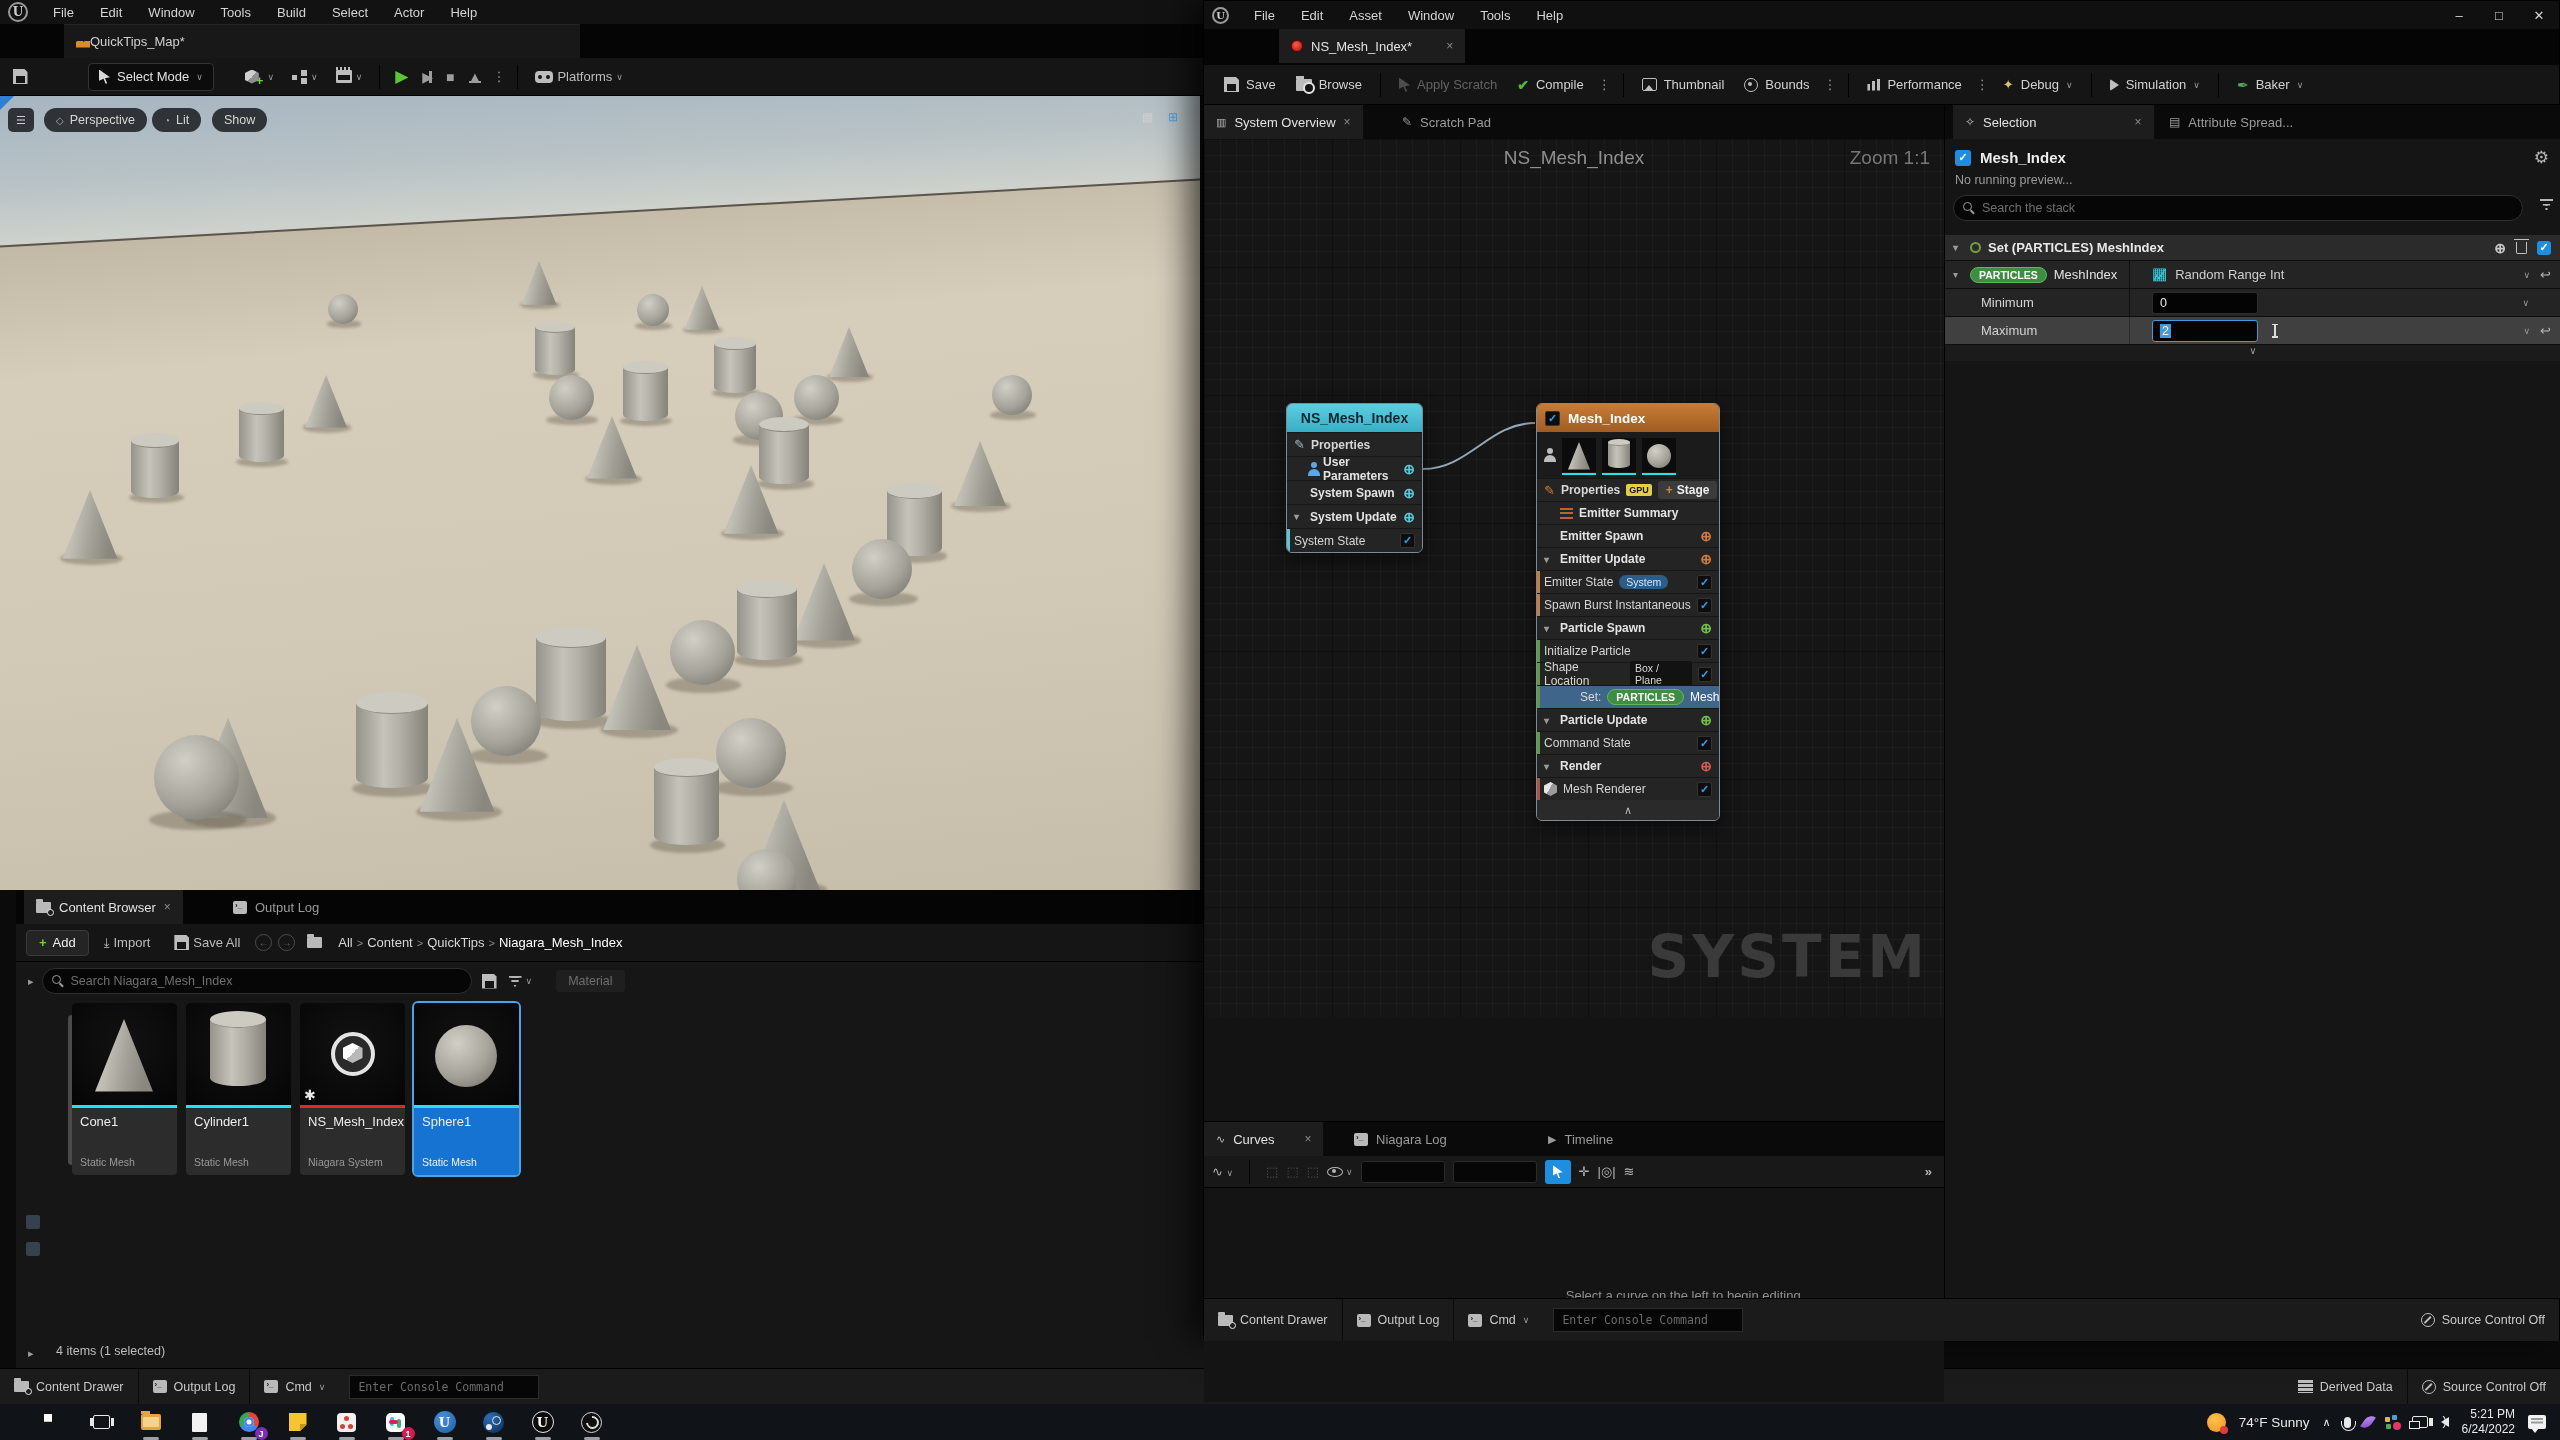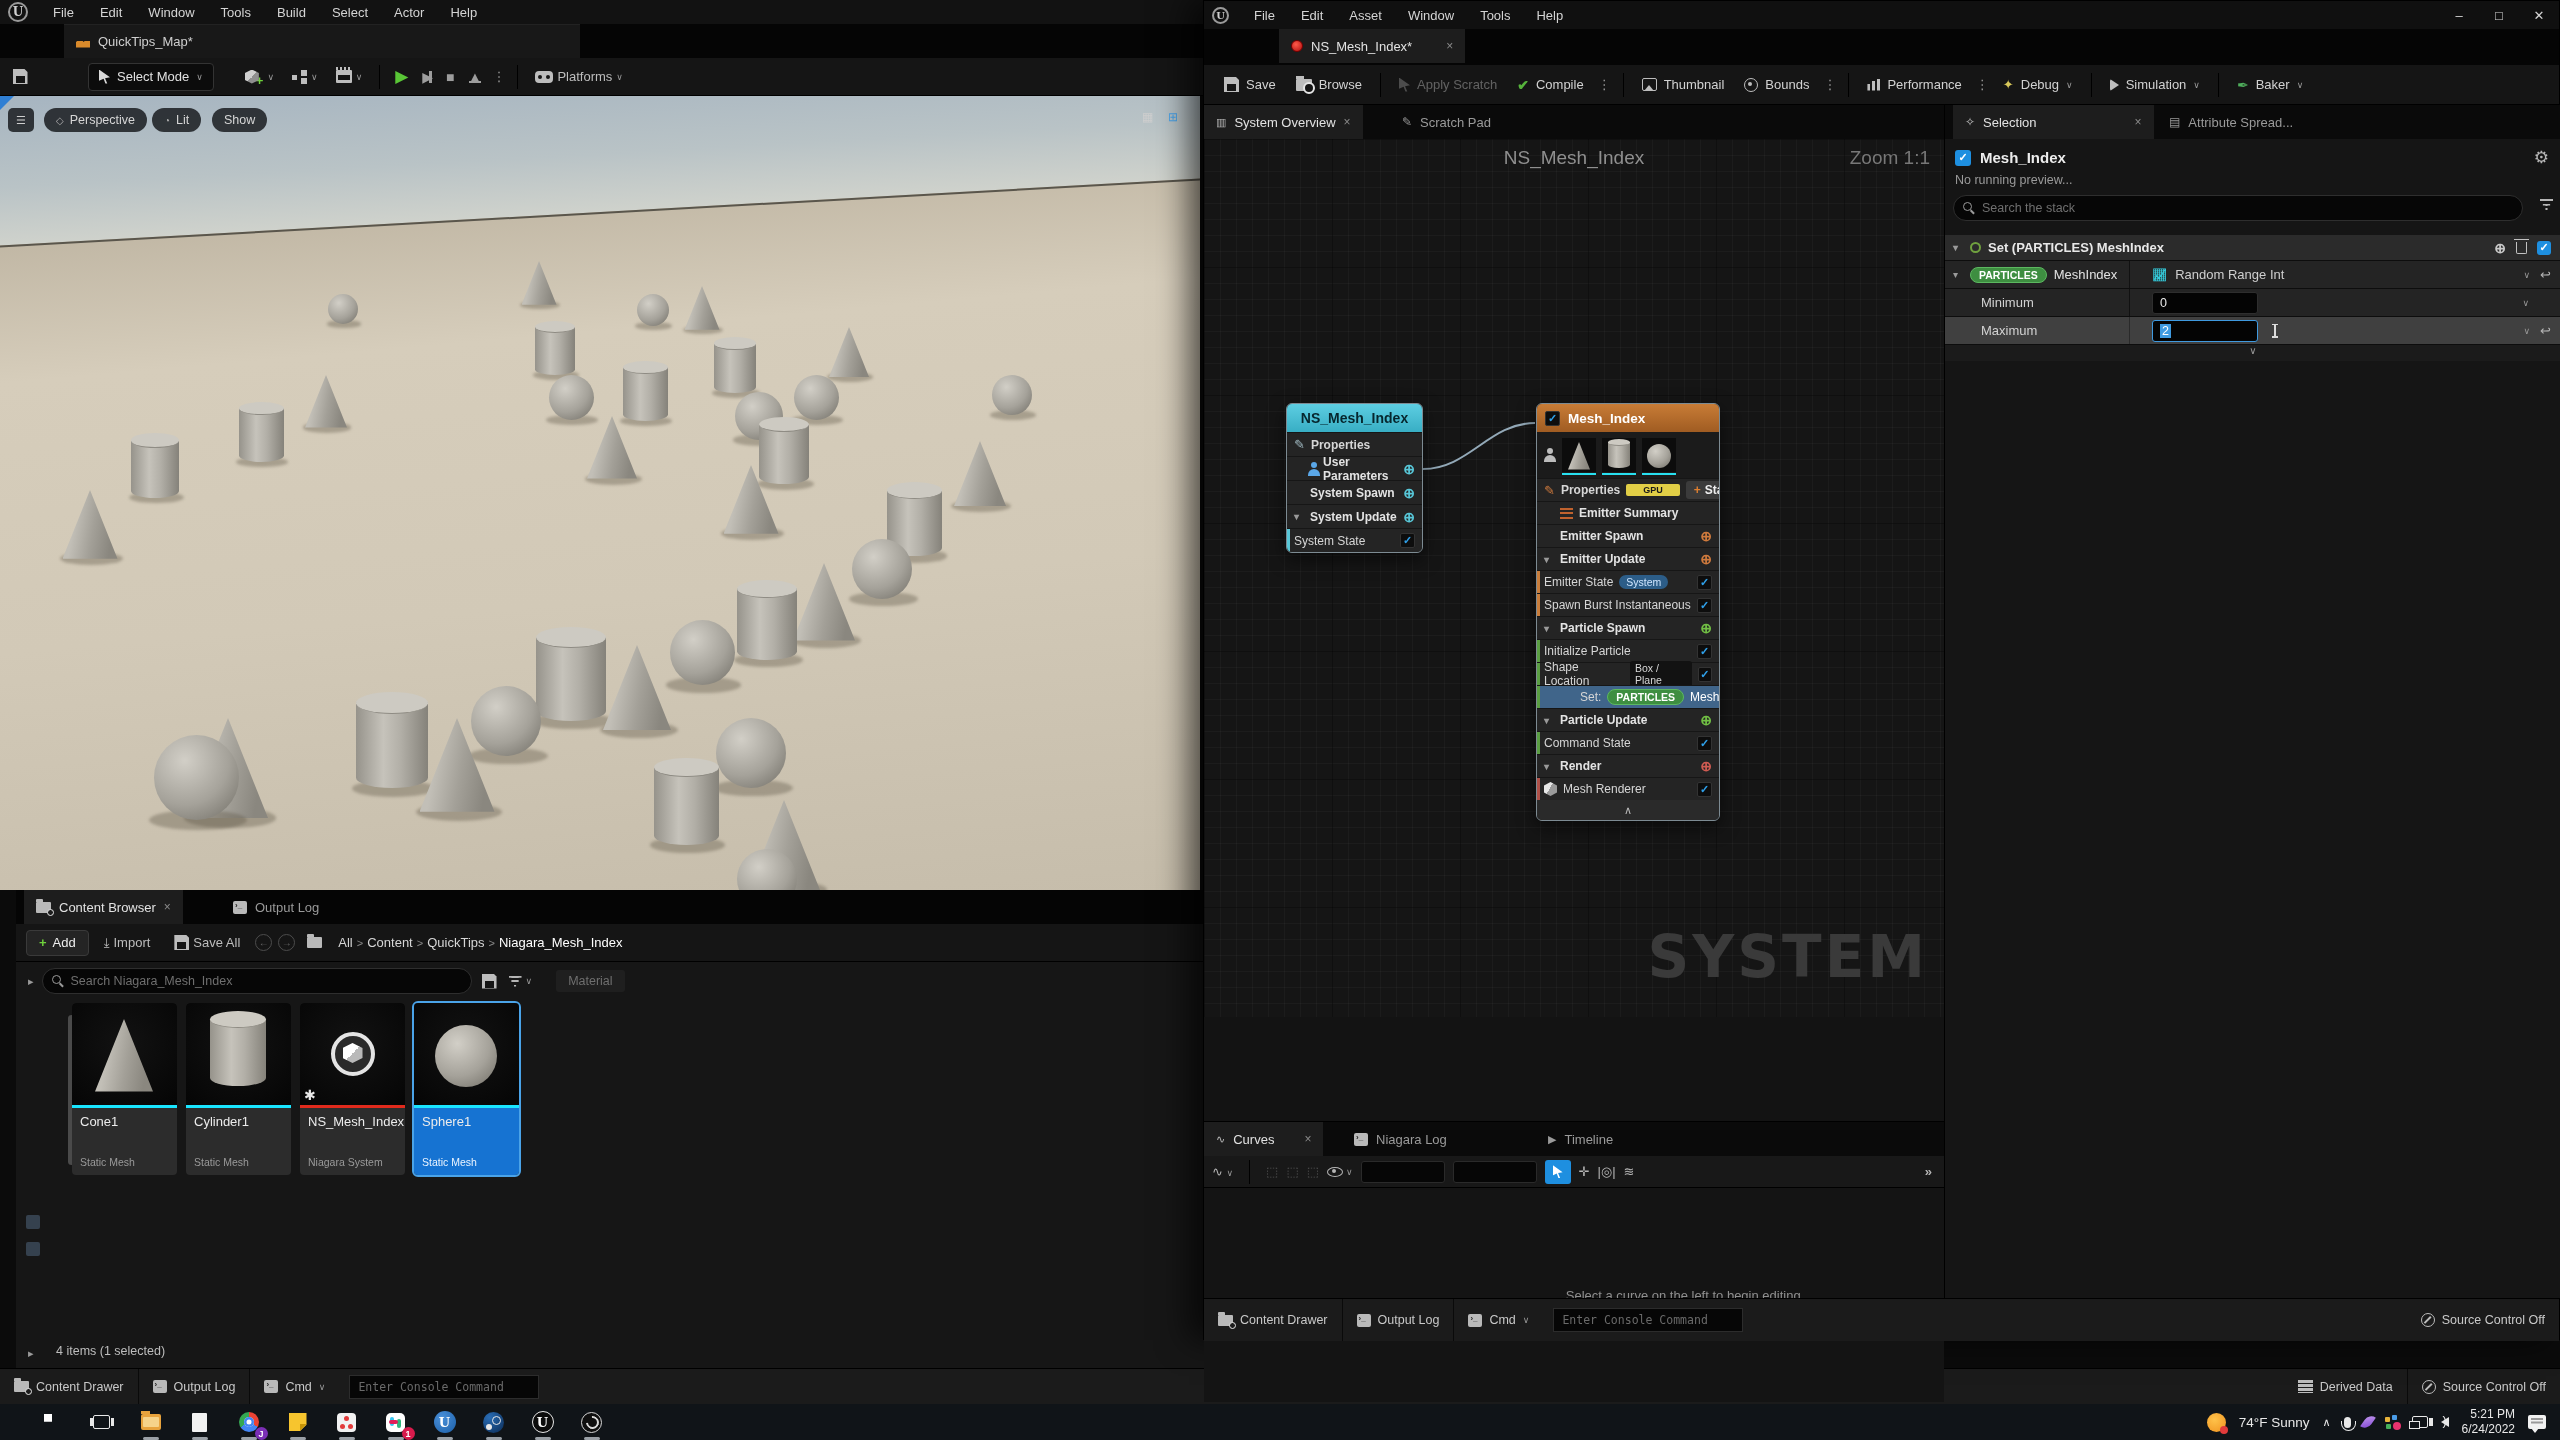--- a/index.html
+++ b/index.html
@@ -6,21 +6,21 @@
   html,body { width:2560px; height:1440px; overflow:hidden; background:#000;
     font-family:"Liberation Sans", sans-serif; color:#cfcfcf; font-size:13px; }
 
   
   #main-window { position:absolute; left:0; top:0; width:2560px; height:1404px; background:#0b0b0b; }
   .mw-menubar { position:absolute; left:0; top:0; width:2560px; height:24px; background:#121212; display:flex; align-items:center; }
   .ue-logo { width:20px; height:20px; border:2px solid #9a9a9a; border-radius:50%; margin:0 12px 0 8px;
     color:#cfcfcf; font-weight:bold; font-size:12px; display:flex; align-items:center; justify-content:center; font-family:"DejaVu Serif",serif; }
   .menu-item { padding:0 13px; color:#d4d4d4; font-size:13px; cursor:default; }
   .mw-tabrow { position:absolute; left:0; top:24px; width:2560px; height:34px; background:#050505; }
-  .level-tab { position:absolute; left:64px; top:0; width:516px; height:34px; background:#181818; display:flex; align-items:center; gap:8px; padding-left:12px; border-top:1px solid #222; }
+  .level-tab { position:absolute; left:64px; top:0; width:516px; height:34px; background:#181818; display:flex; align-items:center; padding-left:12px; border-top:1px solid #222; }
   .i-chart { width:14px; height:12px; background:linear-gradient(to top,#d98a2b 0 60%,transparent 60%); clip-path:polygon(0 100%,0 55%,30% 25%,55% 55%,100% 0,100% 100%); }
   .mw-toolbar { position:absolute; left:0; top:58px; width:2560px; height:38px; background:#151515; border-bottom:1px solid #000; display:flex; align-items:center; }
   .i-floppy { width:15px; height:15px; background:#bdbdbd; clip-path:polygon(0 0,80% 0,100% 20%,100% 100%,0 100%); position:relative; }
   .i-floppy:after { content:""; position:absolute; left:3px; top:7px; width:9px; height:7px; background:#151515; }
   .btn-dark { background:#0c0c0c; border:1px solid #333; border-radius:4px; height:28px; display:flex; align-items:center; gap:7px; padding:0 10px; color:#e0e0e0; }
   .caret { font-size:9px; color:#9a9a9a; }
   .tool-ic { display:flex; align-items:center; gap:4px; padding:0 9px; color:#bdbdbd; }
   .i-cursor { width:11px; height:14px; background:#d8d8d8; clip-path:polygon(0 0,100% 55%,55% 62%,75% 100%,58% 100%,42% 66%,0 80%); }
   .i-cube { width:14px; height:14px; background:linear-gradient(135deg,#cfcfcf 0 50%,#8f8f8f 50%); clip-path:polygon(50% 0,100% 25%,100% 75%,50% 100%,0 75%,0 25%); position:relative; }
   .plus-g { color:#6fd23c; font-weight:bold; font-size:13px; margin-left:-7px; margin-top:8px; }
@@ -151,21 +151,21 @@
   .n-row { position:relative; display:flex; align-items:center; gap:6px; padding:0 7px; background:#242424; border-top:1px solid #161616; color:#d6d6d6; }
   .n-row.sec { font-weight:bold; color:#e3e3e3; }
   .n-arrow { color:#9a9a9a; font-size:10px; width:10px; }
   .n-indent { width:10px; }
   .n-plus { margin-left:auto; font-size:14px; line-height:1; }
   .n-check { margin-left:auto; width:15px; height:15px; background:#0d0d0d; border:1px solid #333; border-radius:2px; color:#2f9fe8; font-size:11px; font-weight:bold; display:flex; align-items:center; justify-content:center; }
   .accent { position:absolute; left:0; top:0; bottom:0; width:3px; }
   .b-blue { background:#2c5d88; color:#cfe6ff; border-radius:8px; padding:1px 7px; font-size:10.5px; }
   .b-dark { background:#121212; color:#d8d8d8; border-radius:3px; padding:1px 5px; font-size:10.5px; }
   .pill-green { background:#3e8e41; border:1px solid #5cb860; color:#fff; font-weight:bold; border-radius:9px; padding:1px 8px; font-size:10.5px; }
-  .gpu-badge { background:#e2cf46; color:#1a1a1a; font-weight:bold; font-size:9px; border-radius:2px; padding:1px 17px; }
+  .gpu-badge { background:#e2cf46; color:#1a1a1a; font-weight:bold; font-size:9px; border-radius:2px; padding:1px 3px; }
   .stage-btn { margin-left:auto; background:#3b3b3b; border-radius:3px; padding:2px 8px; display:flex; gap:4px; align-items:center; color:#eee; font-weight:bold; font-size:12px; }
   .stage-plus { color:#e08030; font-weight:bold; }
   .n-thumbs { display:flex; align-items:center; gap:6px; padding:6px 7px; background:#1b1b1b; }
   .n-thumb { width:34px; height:34px; background:#0c0c0c; position:relative; display:flex; align-items:center; justify-content:center; }
   .n-thumb:after { content:""; position:absolute; left:0; right:0; bottom:-3px; height:2px; background:#28e0f0; }
   .i-person { width:12px; height:14px; position:relative; }
   .i-person:before { content:""; position:absolute; left:3px; top:0; width:6px; height:6px; border-radius:50%; background:#bdbdbd; }
   .i-person:after { content:""; position:absolute; left:0; top:7px; width:12px; height:7px; border-radius:6px 6px 0 0; background:#bdbdbd; }
   .i-person.blue:before,.i-person.blue:after { background:#5aa7e8; }
   .i-pencil { font-size:13px; }

